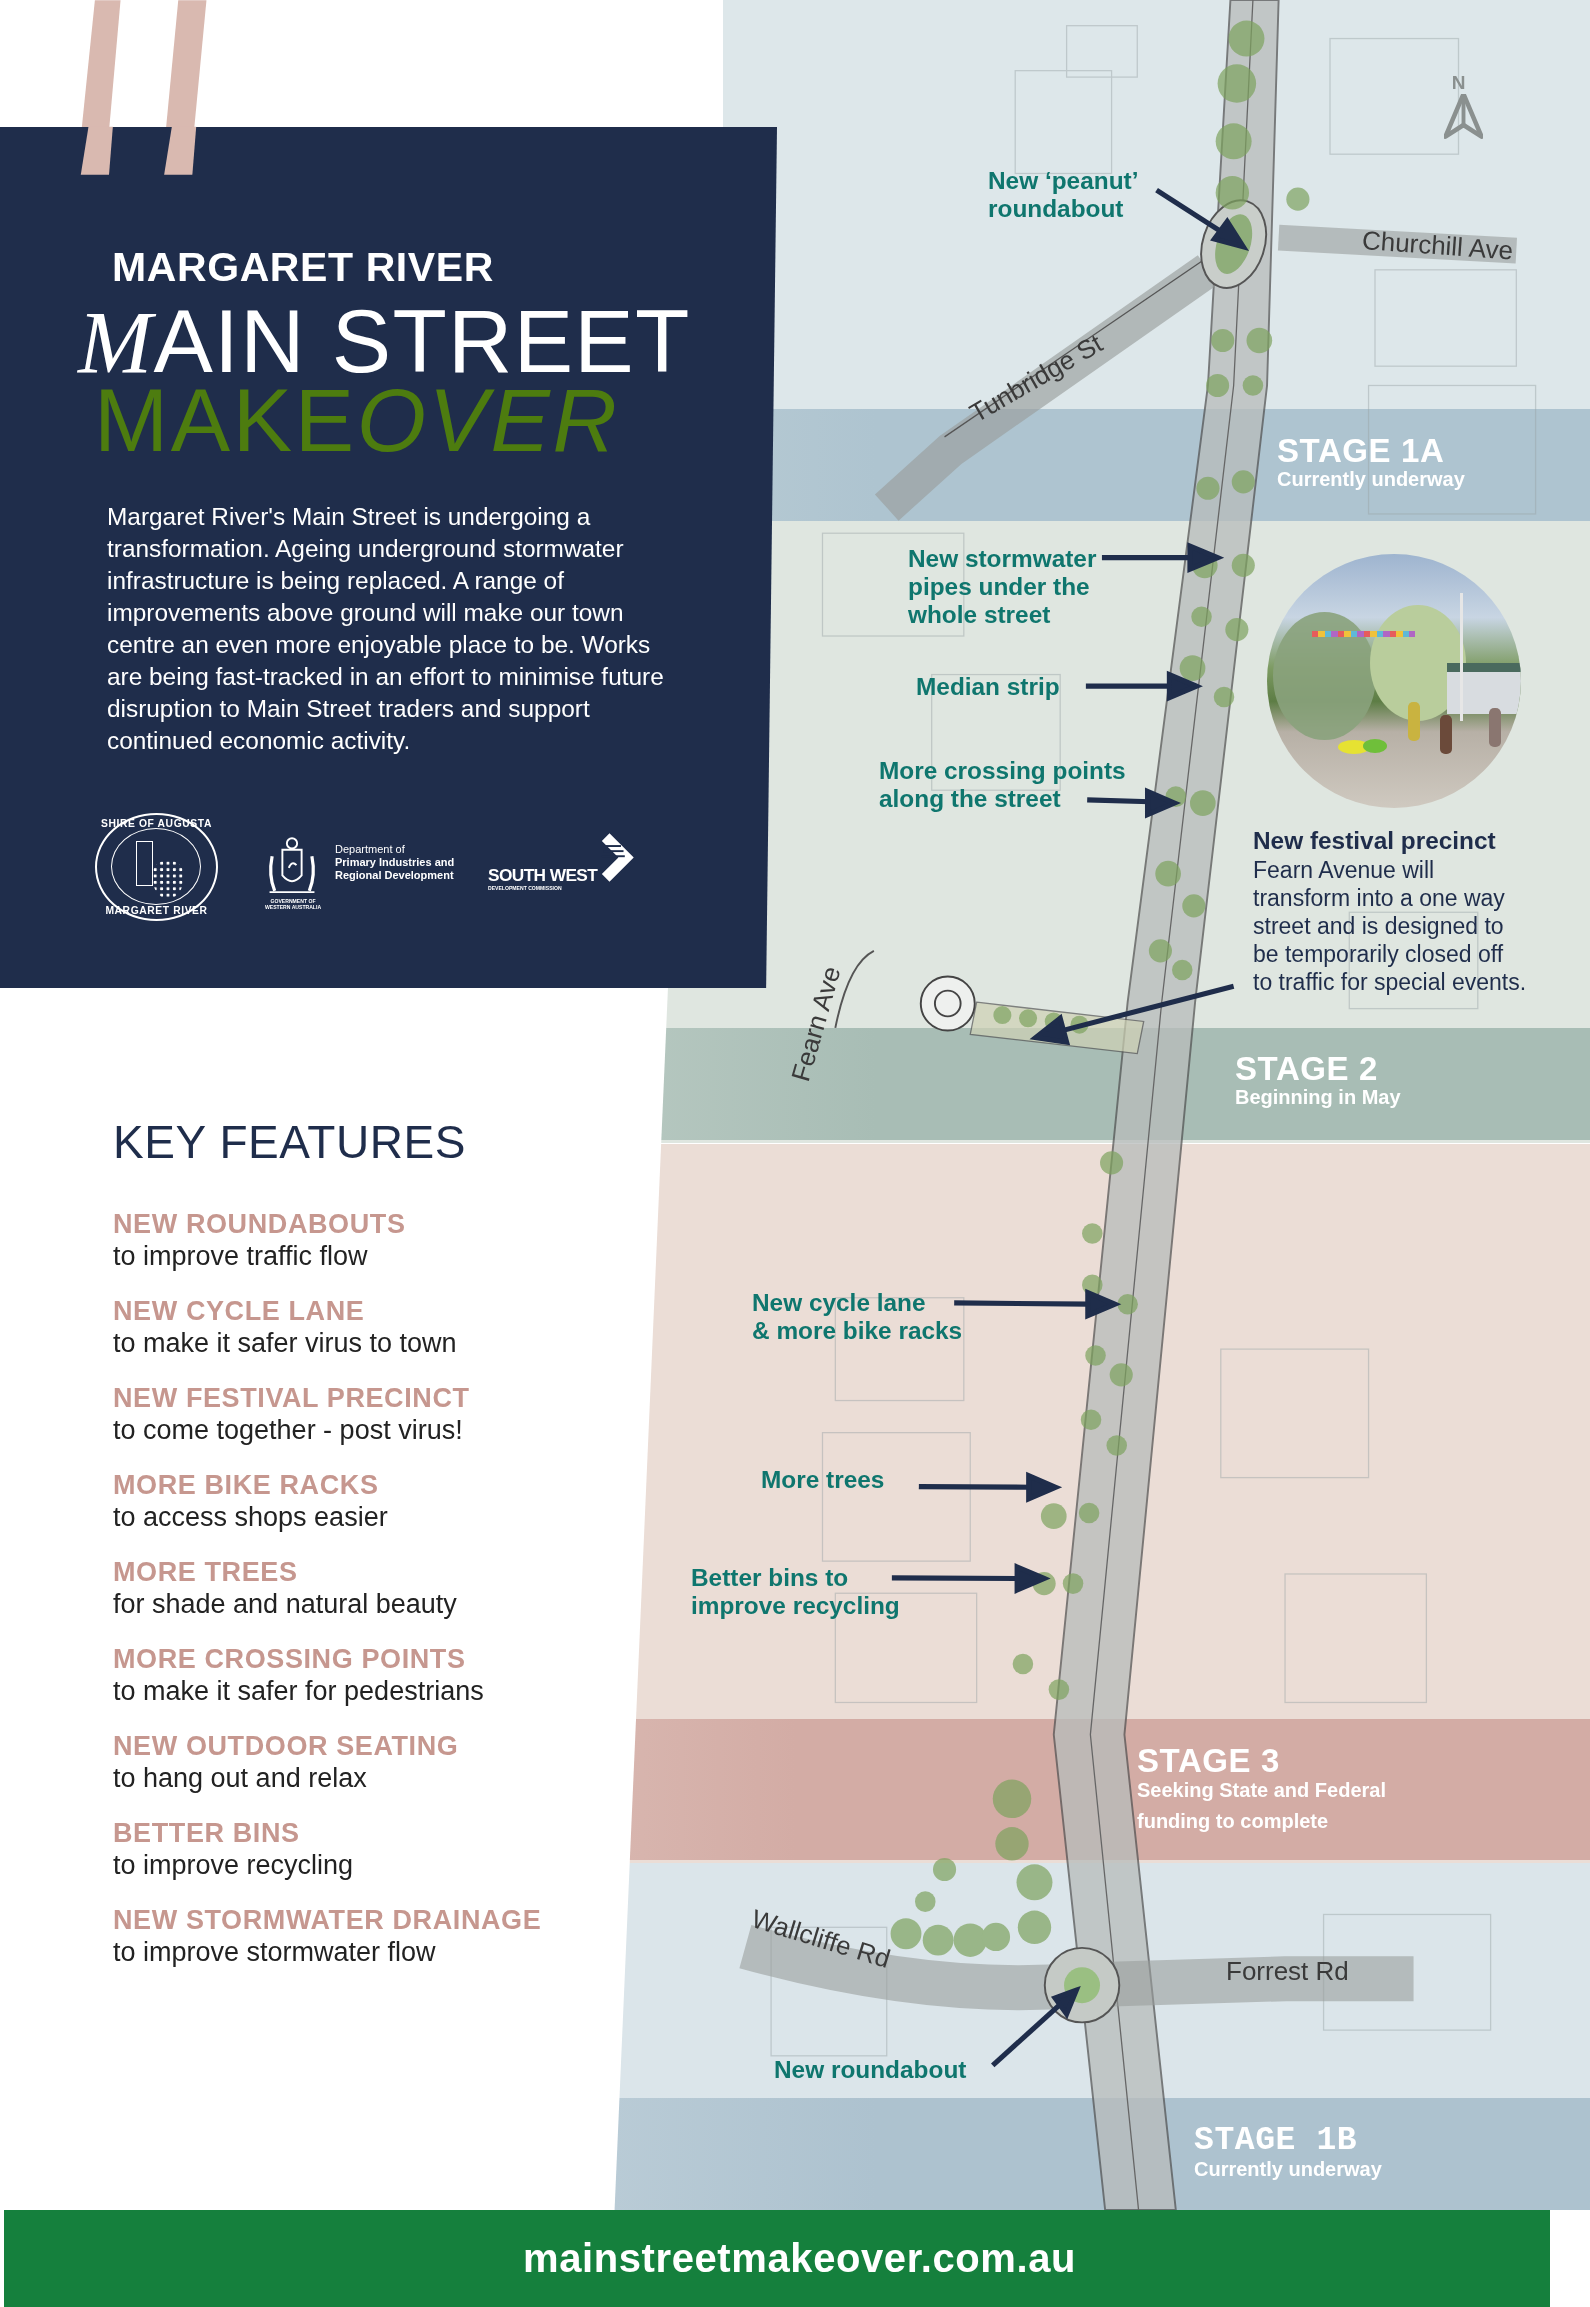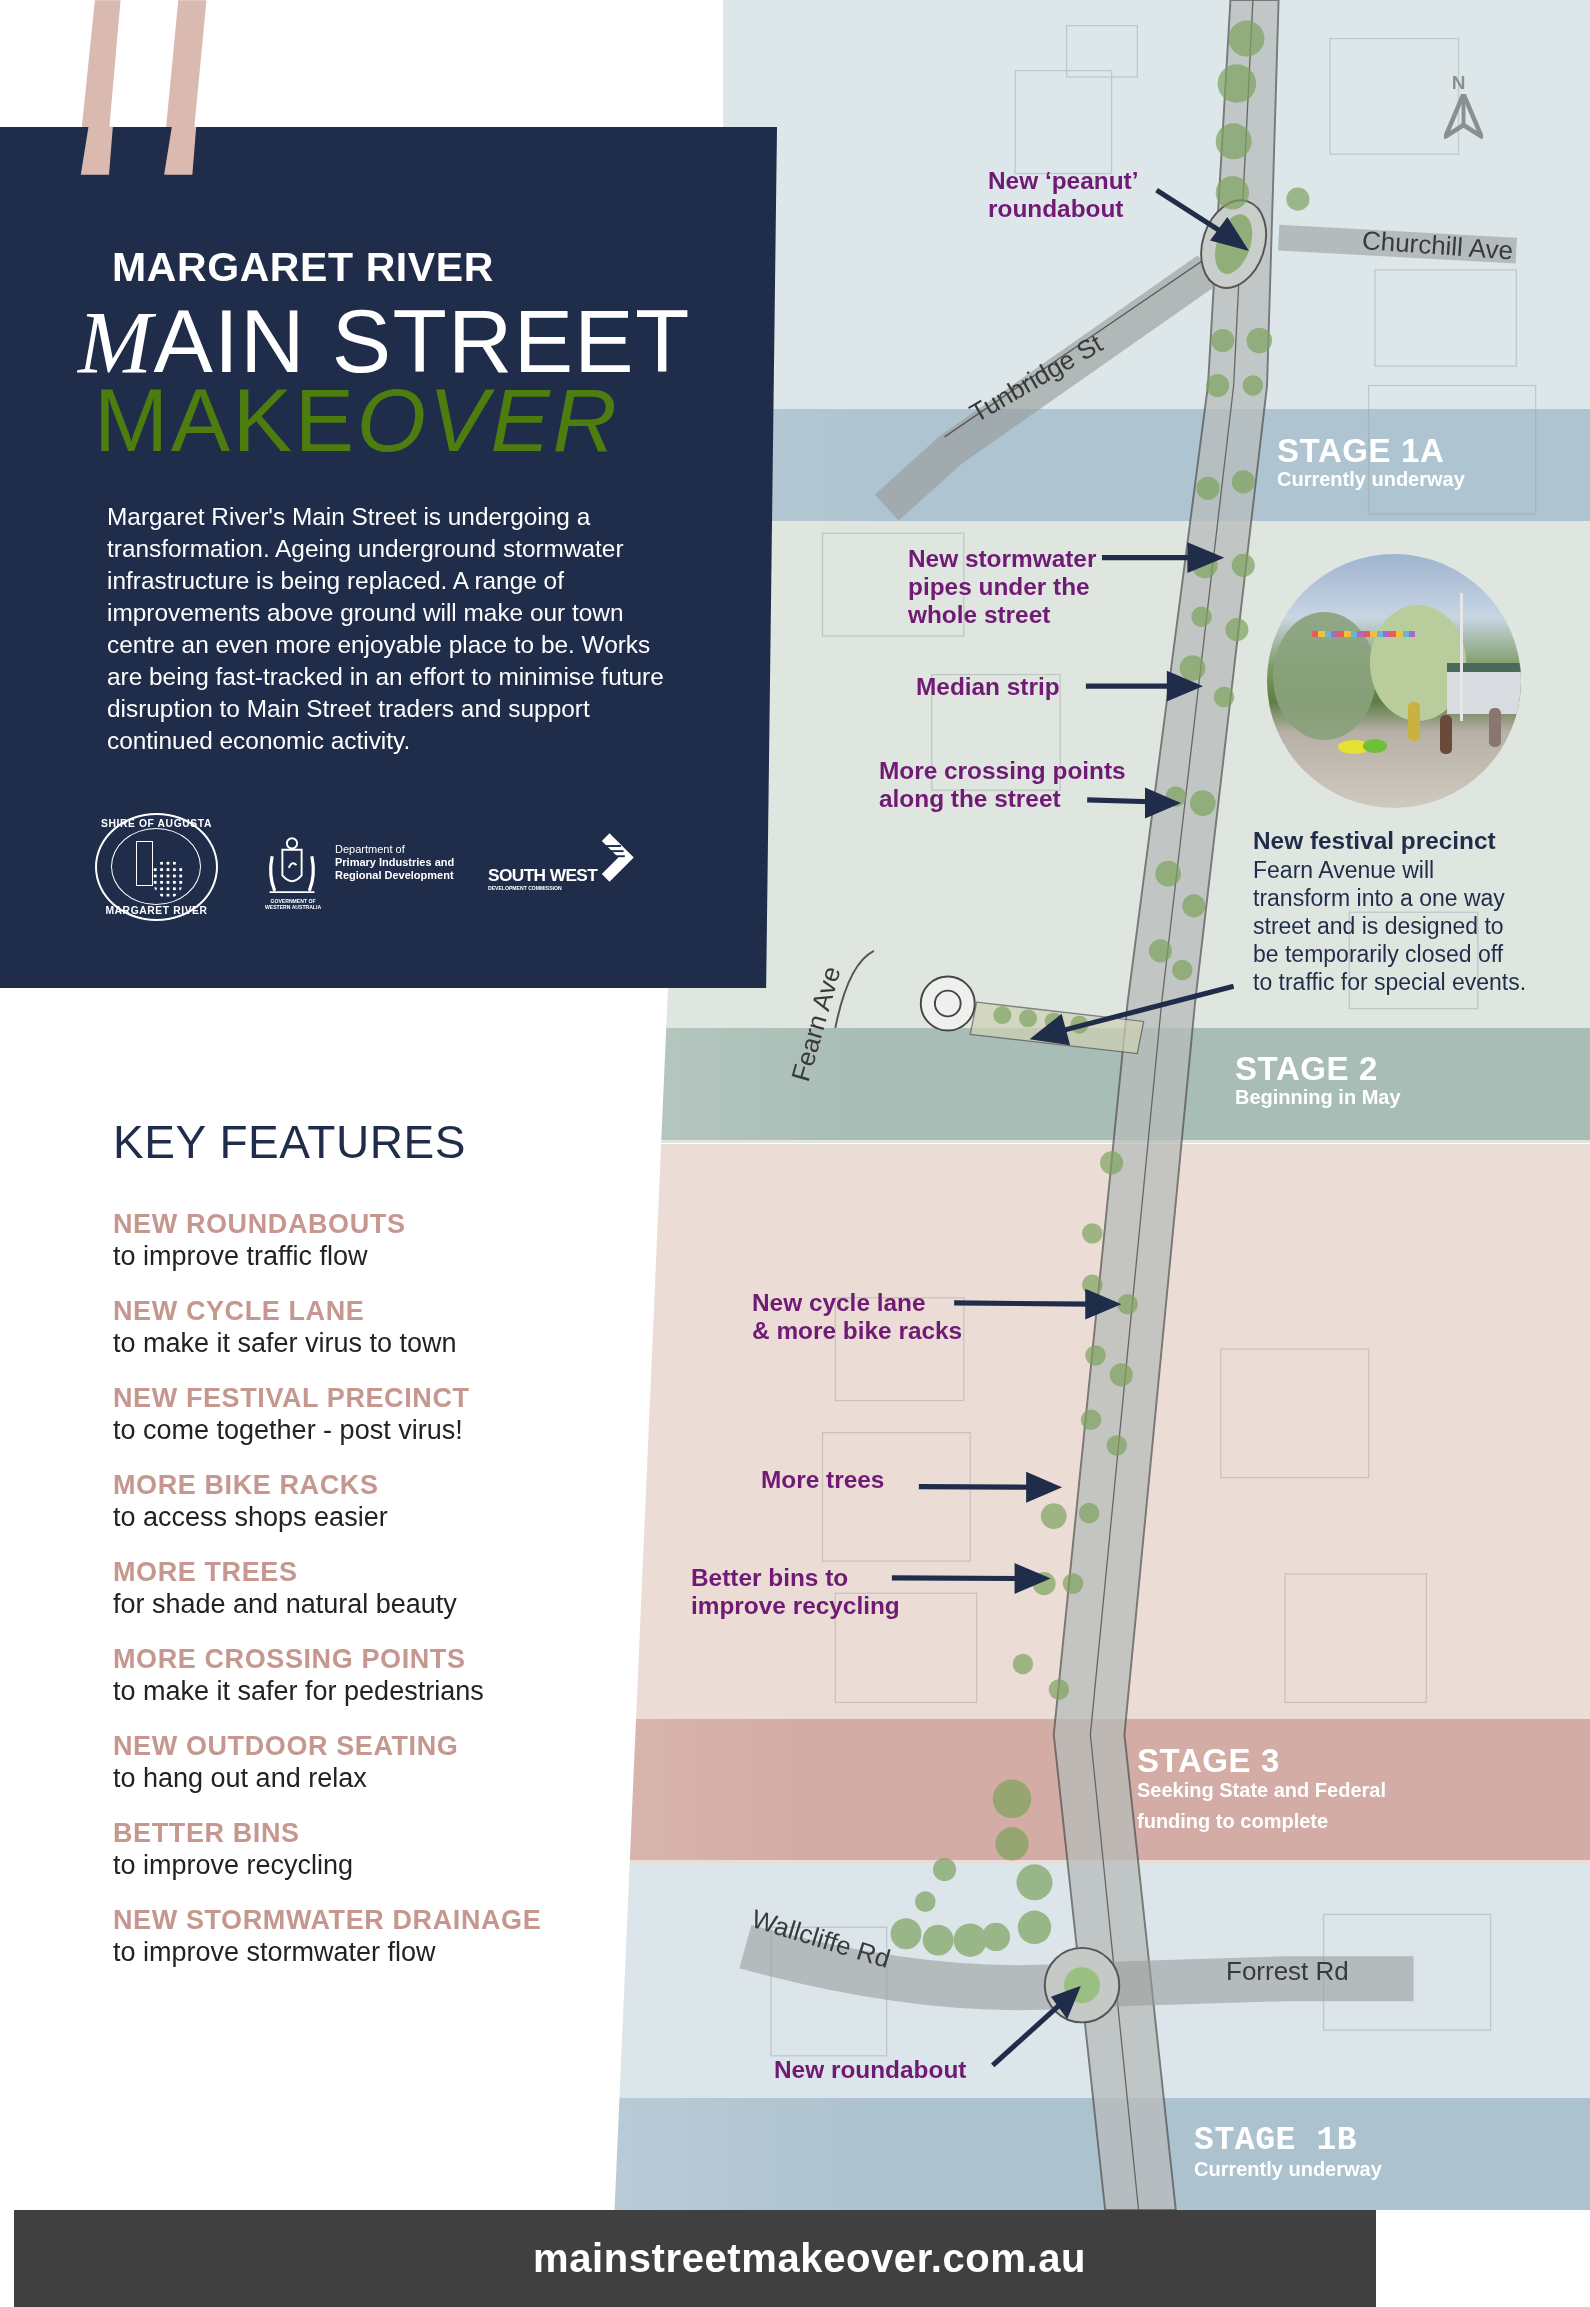--- a/index.html
+++ b/index.html
@@ -21,21 +21,21 @@
 
   .band-1a { top: 409px; height: 112px; background: linear-gradient(90deg, rgba(176,199,212,0.15) 0%, #aec4d0 55%, #aec4d0 100%); }
   .band-2 { top: 1028px; height: 112px; background: linear-gradient(90deg, rgba(160,184,176,0.1) 0%, #a8bdb5 55%, #a8bdb5 100%); }
   .band-3 { top: 1719px; height: 141px; background: linear-gradient(90deg, rgba(215,172,164,0.15) 0%, #d3aca5 50%, #d3aca5 100%); padding-left: 43px; }
   .band-1b { top: 2098px; height: 112px; background: linear-gradient(90deg, rgba(175,196,207,0.15) 0%, #adc2cf 55%, #adc2cf 100%); }
 
   .map-svg { position: absolute; left: 0; top: 0; }
 
   .street-label { position: absolute; color: #3a3a3a; font-size: 26px; font-family: "Liberation Sans", sans-serif; white-space: nowrap; transform-origin: left bottom; }
 
-  .callout { position: absolute; color: #701a75; font-weight: bold; font-size: 24.4px; line-height: 28px; white-space: nowrap; }
+  .callout { position: absolute; color: #0f766e; font-weight: bold; font-size: 24.4px; line-height: 28px; white-space: nowrap; }
 
   .festival { position: absolute; left: 1253px; top: 826px; width: 334px; color: #1f2d4b; }
   .festival .f-title { font-weight: bold; font-size: 24.4px; line-height: 29.6px; }
   .festival .f-body { font-size: 23px; line-height: 28px; }
 
   .photo { position: absolute; left: 1267px; top: 554px; width: 254px; height: 254px; border-radius: 50%; overflow: hidden;
     background: linear-gradient(180deg, #9eb4cf 0%, #c8d5e3 25%, #7d9b62 45%, #5d7d45 58%, #b7b0a6 70%, #cfc9c0 100%); }
   .photo .tree1 { position: absolute; left: 6.4px; top: 58px; width: 103px; height: 128px; border-radius: 50%; background: #8aa27c; opacity: .9; }
   .photo .tree2 { position: absolute; left: 103px; top: 51px; width: 96px; height: 116px; border-radius: 50%; background: #b9cd9c; }
   .photo .building { position: absolute; left: 180px; top: 109px; width: 84px; height: 51px; background: #d8dce0; border-top: 9px solid #4a6a5e; }
@@ -76,21 +76,21 @@
   .swdc .sw-sub { position: absolute; left: 0; top: 53px; color: #fff; font-weight: bold; font-size: 5.1px; }
 
   
   .kf-title { position: absolute; left: 113px; top: 1115px; color: #1f2d4b; font-size: 46px; letter-spacing: 0.6px; }
   .kf-list { position: absolute; left: 113px; top: 1208px; width: 514px; }
   .kf-item { height: 87px; }
   .kf-head { color: #c6978f; font-weight: bold; font-size: 27px; line-height: 32px; letter-spacing: 0.6px; }
   .kf-desc { color: #222222; font-size: 27px; line-height: 33px; }
 
   
-  .footer { position: absolute; left: 14px; top: 2210px; width: 1362px; height: 97px; background: #404040; }
+  .footer { position: absolute; left: 4px; top: 2210px; width: 1546px; height: 97px; background: #15803d; }
   .footer .url { position: absolute; left: 0; top: 26px; width: 1591px; text-align: center; color: #ffffff; font-weight: bold; font-size: 40px; letter-spacing: 0.6px; }
 </style>
 </head>
 <body>
 
 <div class="map">
   <div class="map-bg">
     <div class="zone zone-blue-top"></div>
     <div class="zone zone-green"></div>
     <div class="zone zone-pink"></div>

